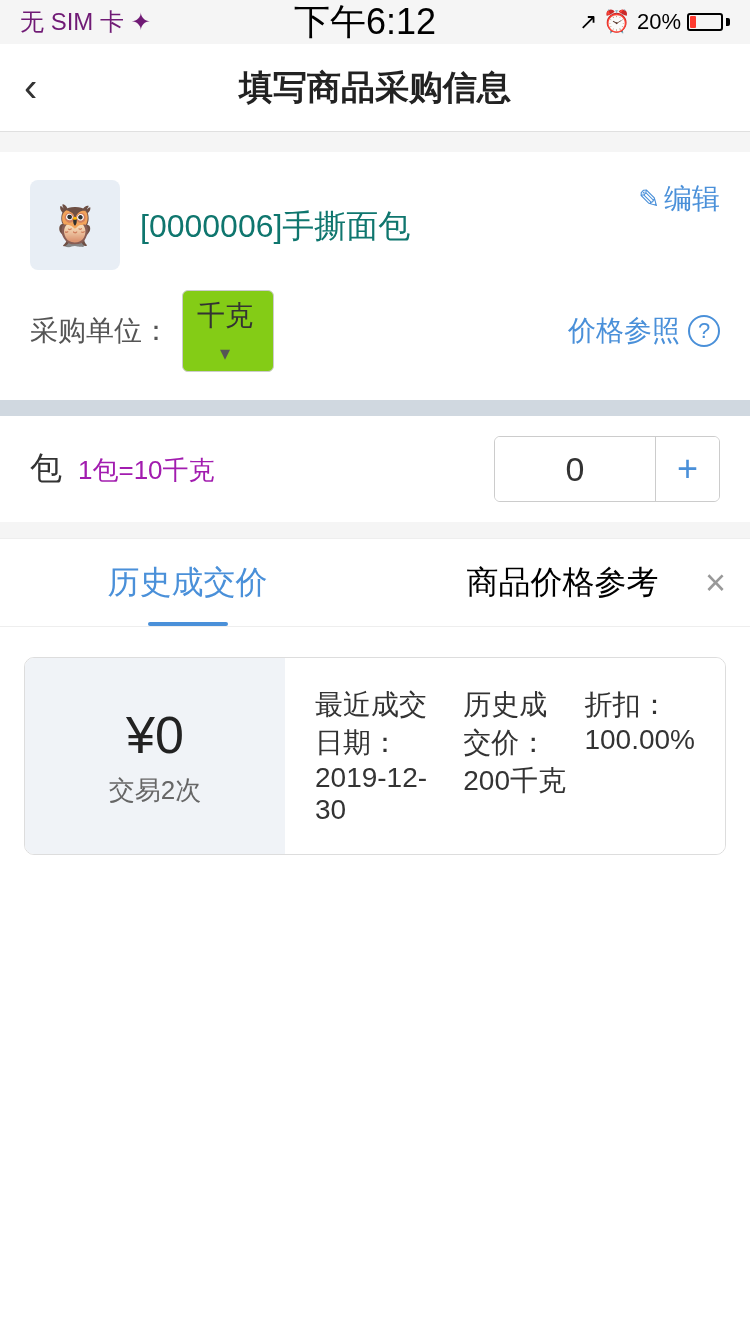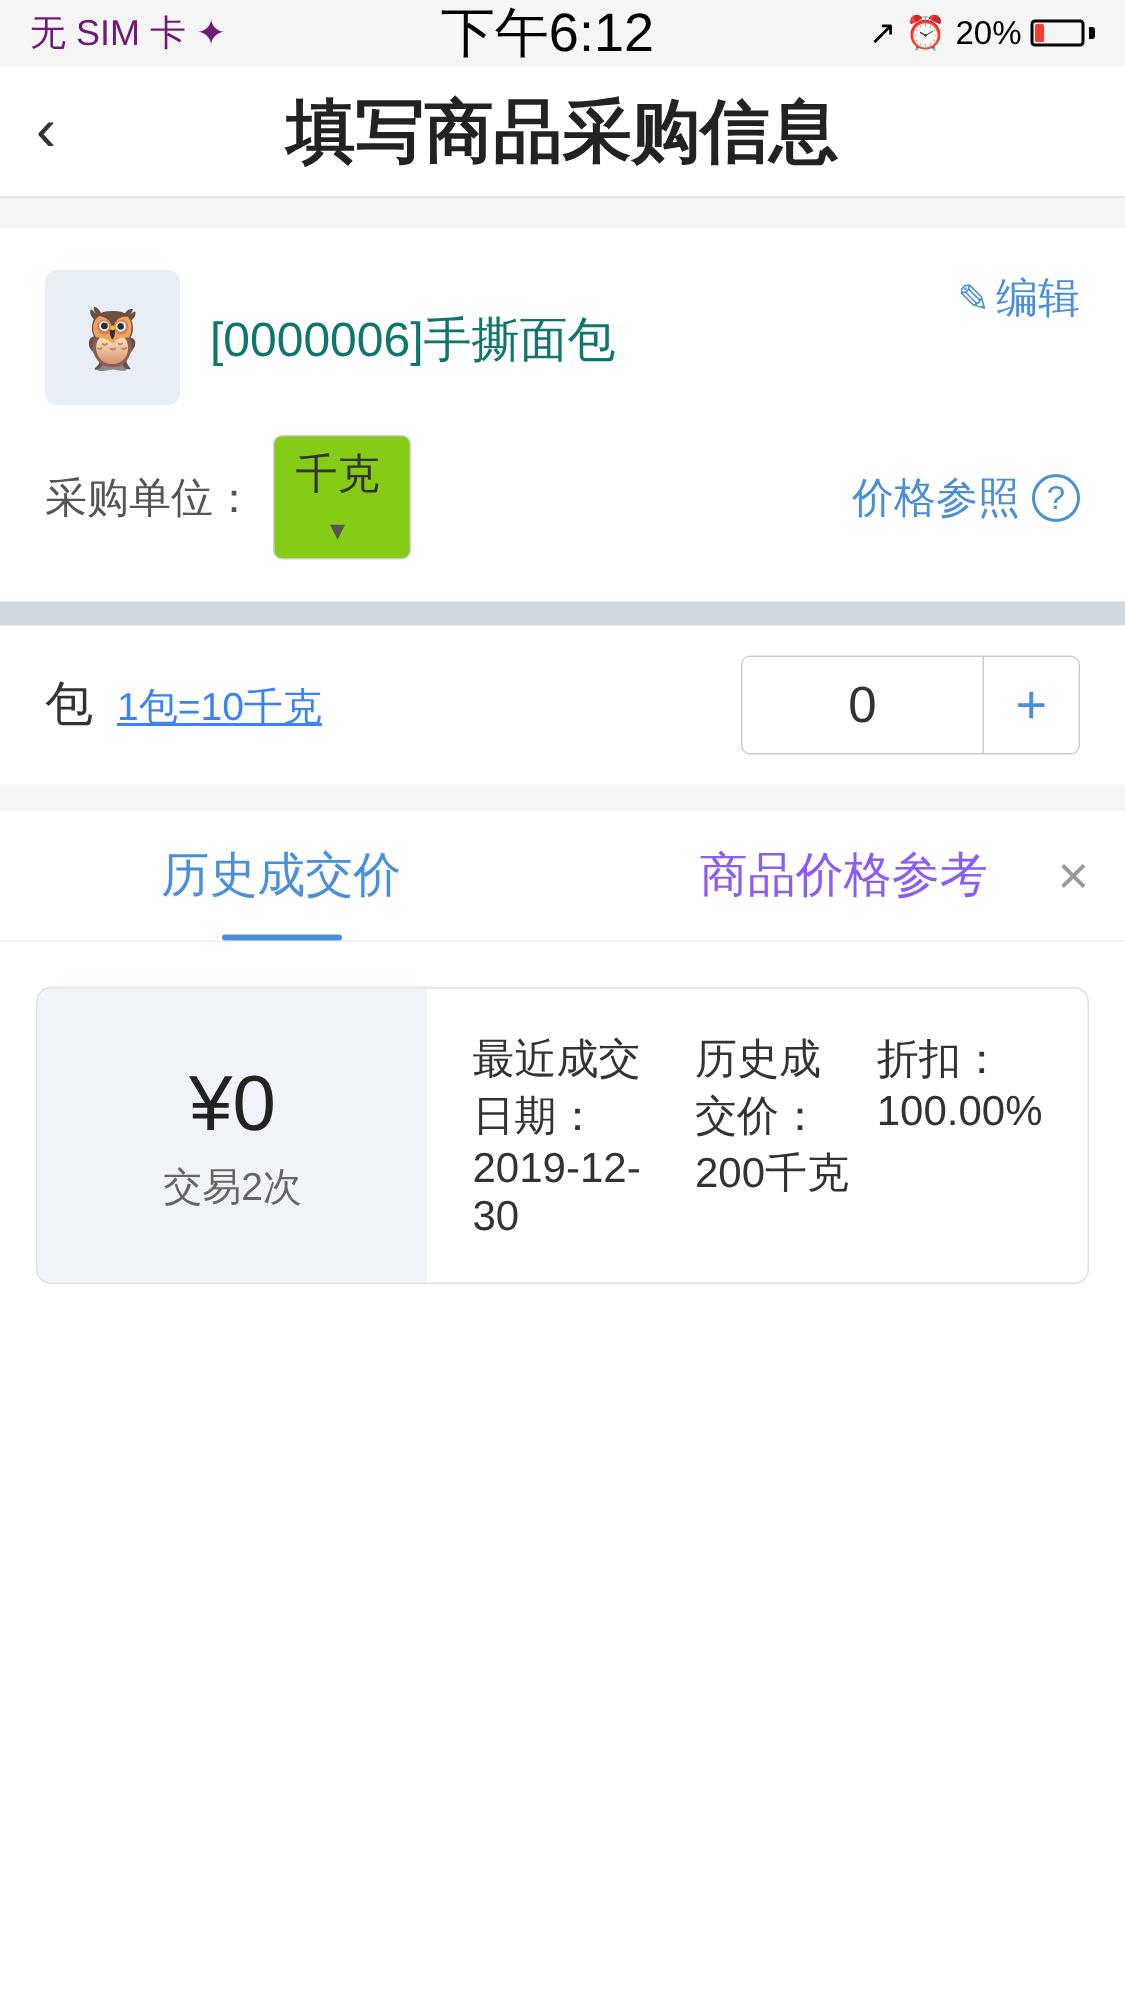--- a/index.html
+++ b/index.html
@@ -86,21 +86,21 @@
       border-bottom: 1px solid #e0e0e0;
     }
     .nav-back {
       position: absolute;
       left: 24px;
       font-size: 40px;
       color: #333;
       cursor: pointer;
     }
     .nav-title {
-      font-size: 46px;
+      font-size: 34px;
       font-weight: 600;
       color: #222;
     }
 
     
     .product-card {
       background: #fff;
       margin-top: 20px;
       padding: 28px 30px;
     }
@@ -217,22 +217,21 @@
       align-items: baseline;
       gap: 16px;
     }
     .qty-main-label {
       font-size: 32px;
       color: #333;
       font-weight: 500;
     }
     .qty-sub-label {
       font-size: 26px;
-      color: #3b82f6;
-      text-decoration: underline;
+      color: #a21caf;
     }
     .quantity-input-group {
       display: flex;
       align-items: center;
       border: 1px solid #ccc;
       border-radius: 6px;
       overflow: hidden;
     }
     .qty-input {
       width: 160px;
@@ -276,21 +275,21 @@
       display: flex;
       flex-direction: column;
       align-items: center;
       justify-content: center;
       height: 100%;
       cursor: pointer;
       position: relative;
     }
     .tab-label {
       font-size: 32px;
-      color: #8b5cf6;
+      color: #000000;
     }
     .tab-label.active {
       color: #4a90d9;
     }
     .tab-underline {
       position: absolute;
       bottom: 0;
       left: 50%;
       transform: translateX(-50%);
       width: 80px;

